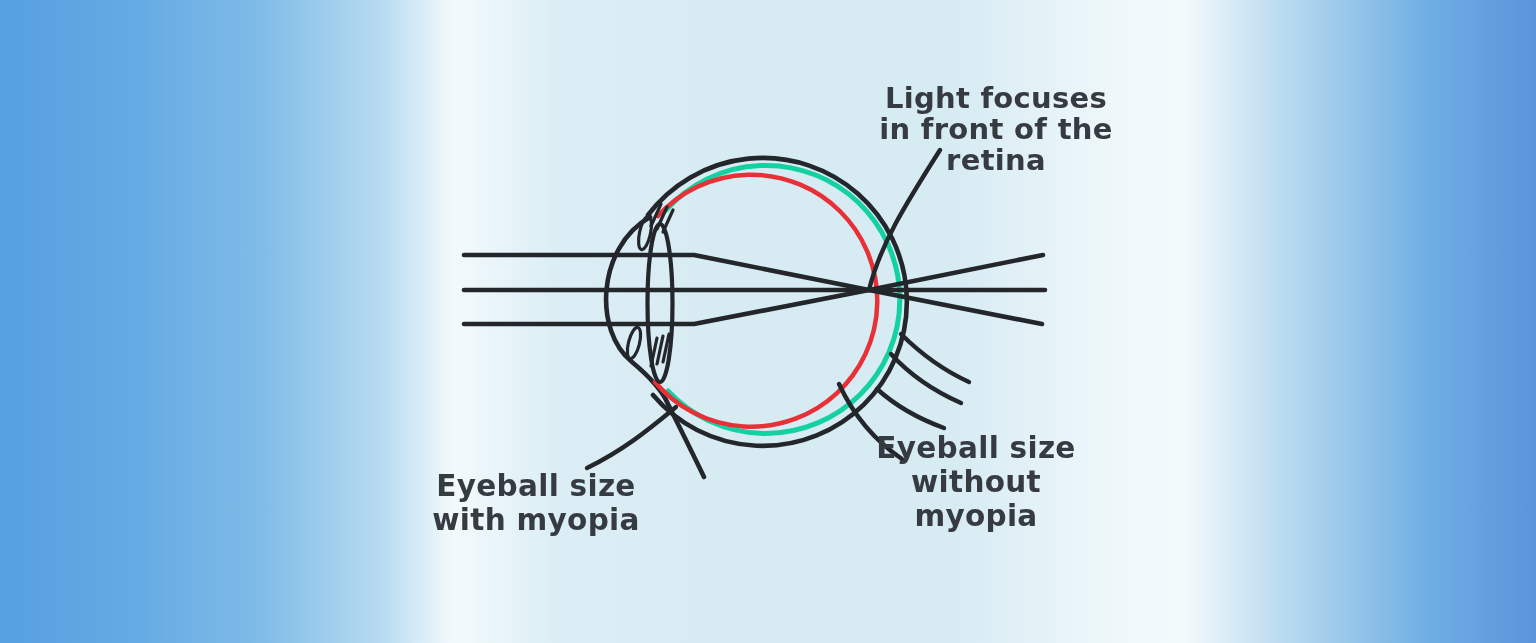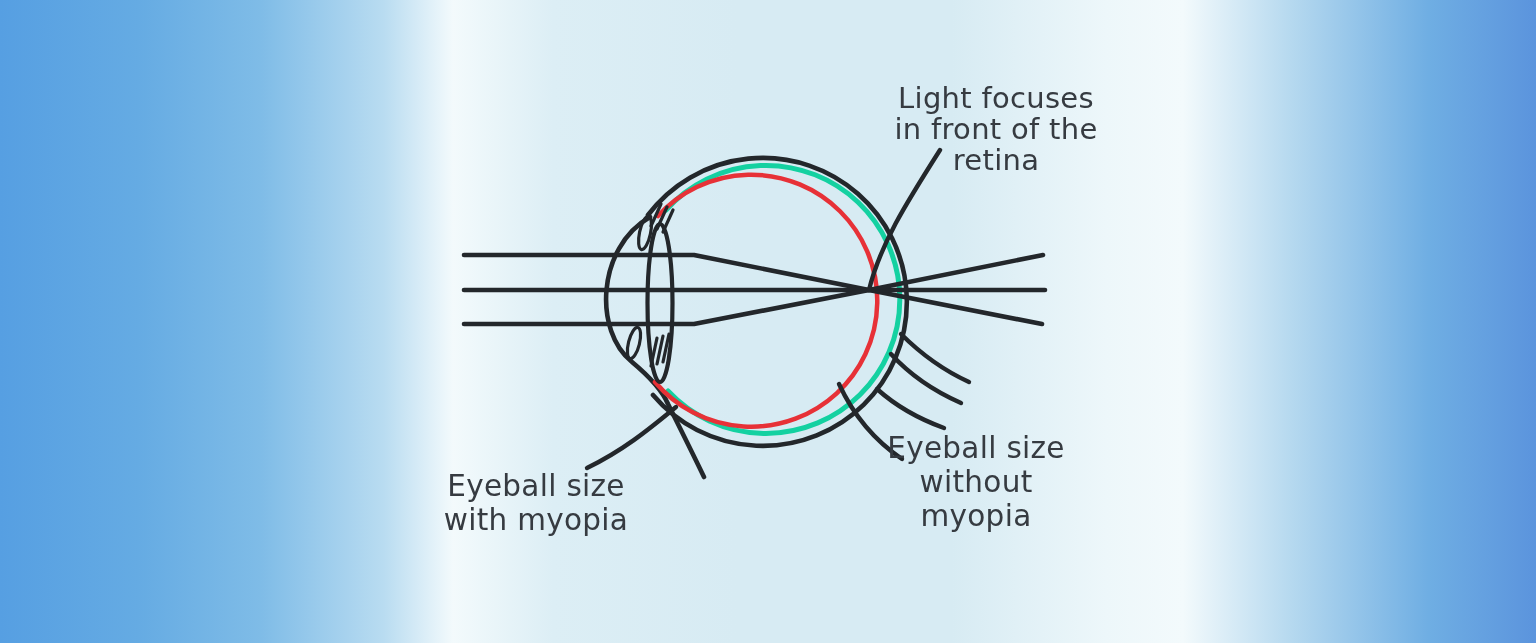--- a/index.html
+++ b/index.html
@@ -37,21 +37,21 @@
   svg.diagram{position:absolute;left:0;top:0;}
   .ink{stroke:var(--ink);fill:none;stroke-linecap:round;stroke-linejoin:round;}
   .green{stroke:var(--eyeball-with-myopia);fill:none;stroke-linecap:round;}
   .red{stroke:var(--eyeball-without-myopia);fill:none;stroke-linecap:round;}
   .label{
     position:absolute;
     color:var(--text);
     white-space:pre-line;
     text-align:center;
     letter-spacing:.3px;
-    font-weight:400;
+    font-weight:700;
   }
   #label-light{left:846px;top:83px;width:300px;font-size:29px;line-height:31px;}
   #label-with{left:386px;top:469px;width:300px;font-size:29.5px;line-height:34px;}
   #label-without{left:836px;top:431px;width:280px;font-size:29.5px;line-height:34px;}
 </style>
 </head>
 <body>
 
 <div class="stage">
 

